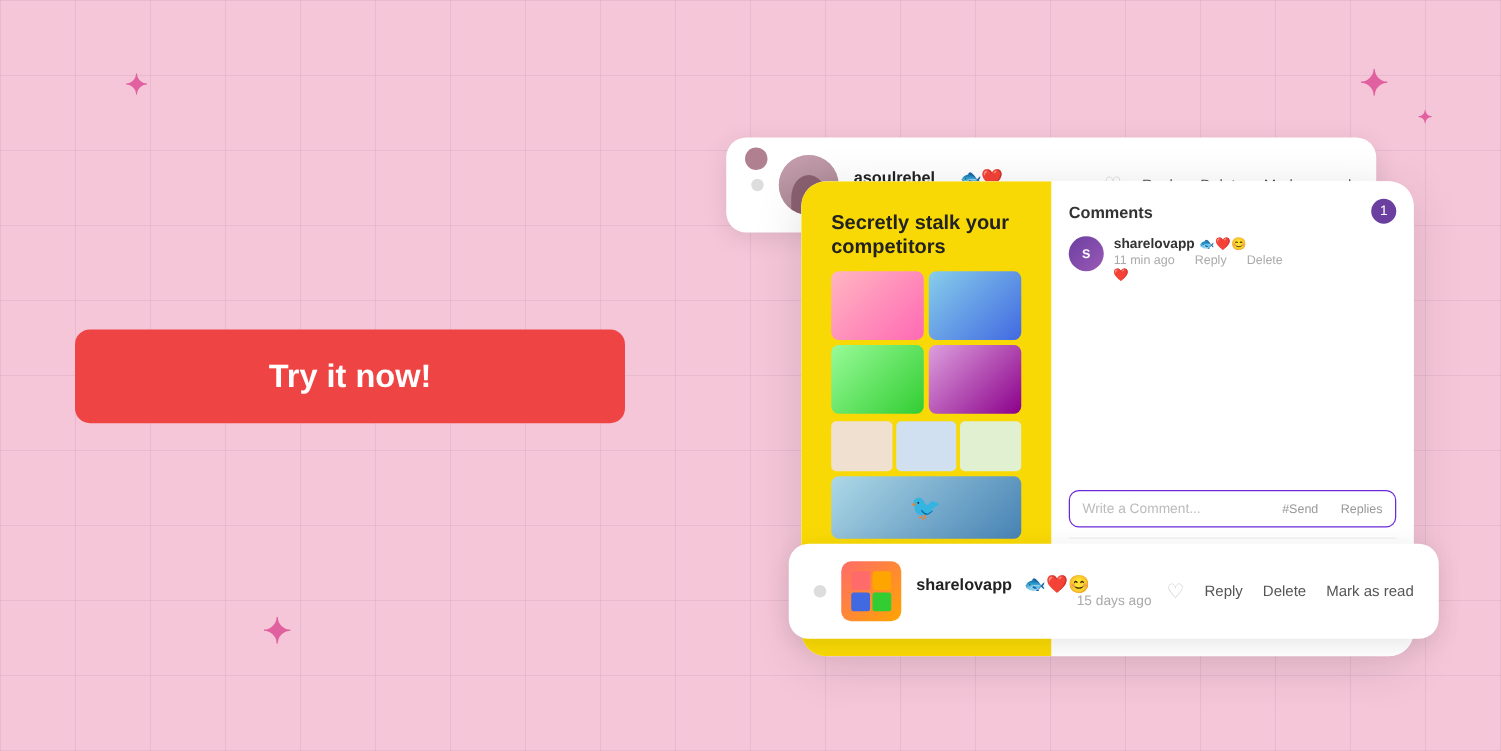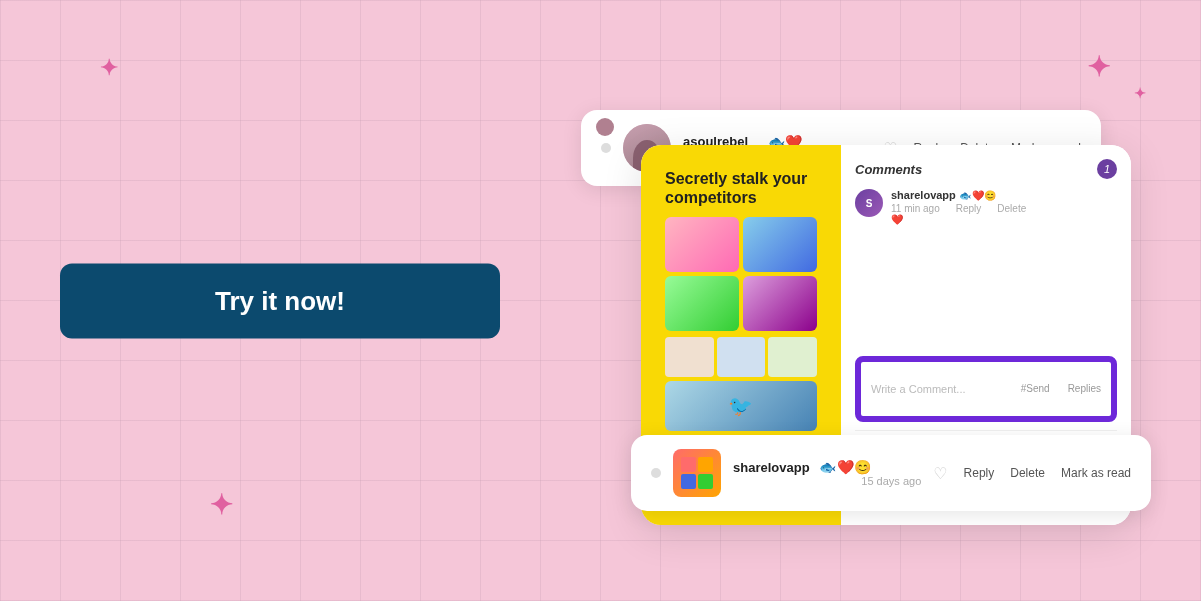--- a/index.html
+++ b/index.html
@@ -56,21 +56,21 @@
 
     .subtitle {
       font-size: 18px;
       color: #333;
       margin-bottom: 36px;
       font-weight: 400;
     }
 
     .cta-button {
       display: inline-block;
-      background-color: #0c4a6e;
+      background-color: #ef4444;
       color: white;
       font-size: 26px;
       font-weight: 700;
       padding: 22px 80px;
       border-radius: 12px;
       cursor: pointer;
       border: none;
       width: 440px;
       text-align: center;
     }
@@ -258,21 +258,20 @@
       flex-direction: column;
       padding: 14px;
       background: white;
     }
 
     .comments-header {
       display: flex;
       justify-content: space-between;
       align-items: center;
       margin-bottom: 10px;
-      font-style: italic;
     }
 
     .comments-title {
       font-size: 13px;
       font-weight: 700;
       color: #333;
     }
 
     .comments-count {
       background: #6b3fa0;
@@ -305,25 +304,25 @@
       font-size: 10px;
       font-weight: bold;
     }
 
     .comment-content {}
     .comment-name { font-size: 11px; font-weight: 700; color: #333; }
     .comment-meta { font-size: 10px; color: #aaa; display: flex; gap: 16px; margin-top: 2px; }
 
     .comment-input-area {
       margin-top: auto;
-      border: 6px solid #6d28d9;
+      border: 1px solid #6d28d9;
       border-radius: 8px;
-      padding: 21px 10px;
-      display: flex;
-      align-items: flex-start;
+      padding: 8px 10px;
+      display: flex;
+      align-items: flex-end;
       gap: 8px;
     }
 
     .comment-input-placeholder {
       font-size: 11px;
       color: #bbb;
       flex: 1;
     }
 
     .comment-input-actions {

